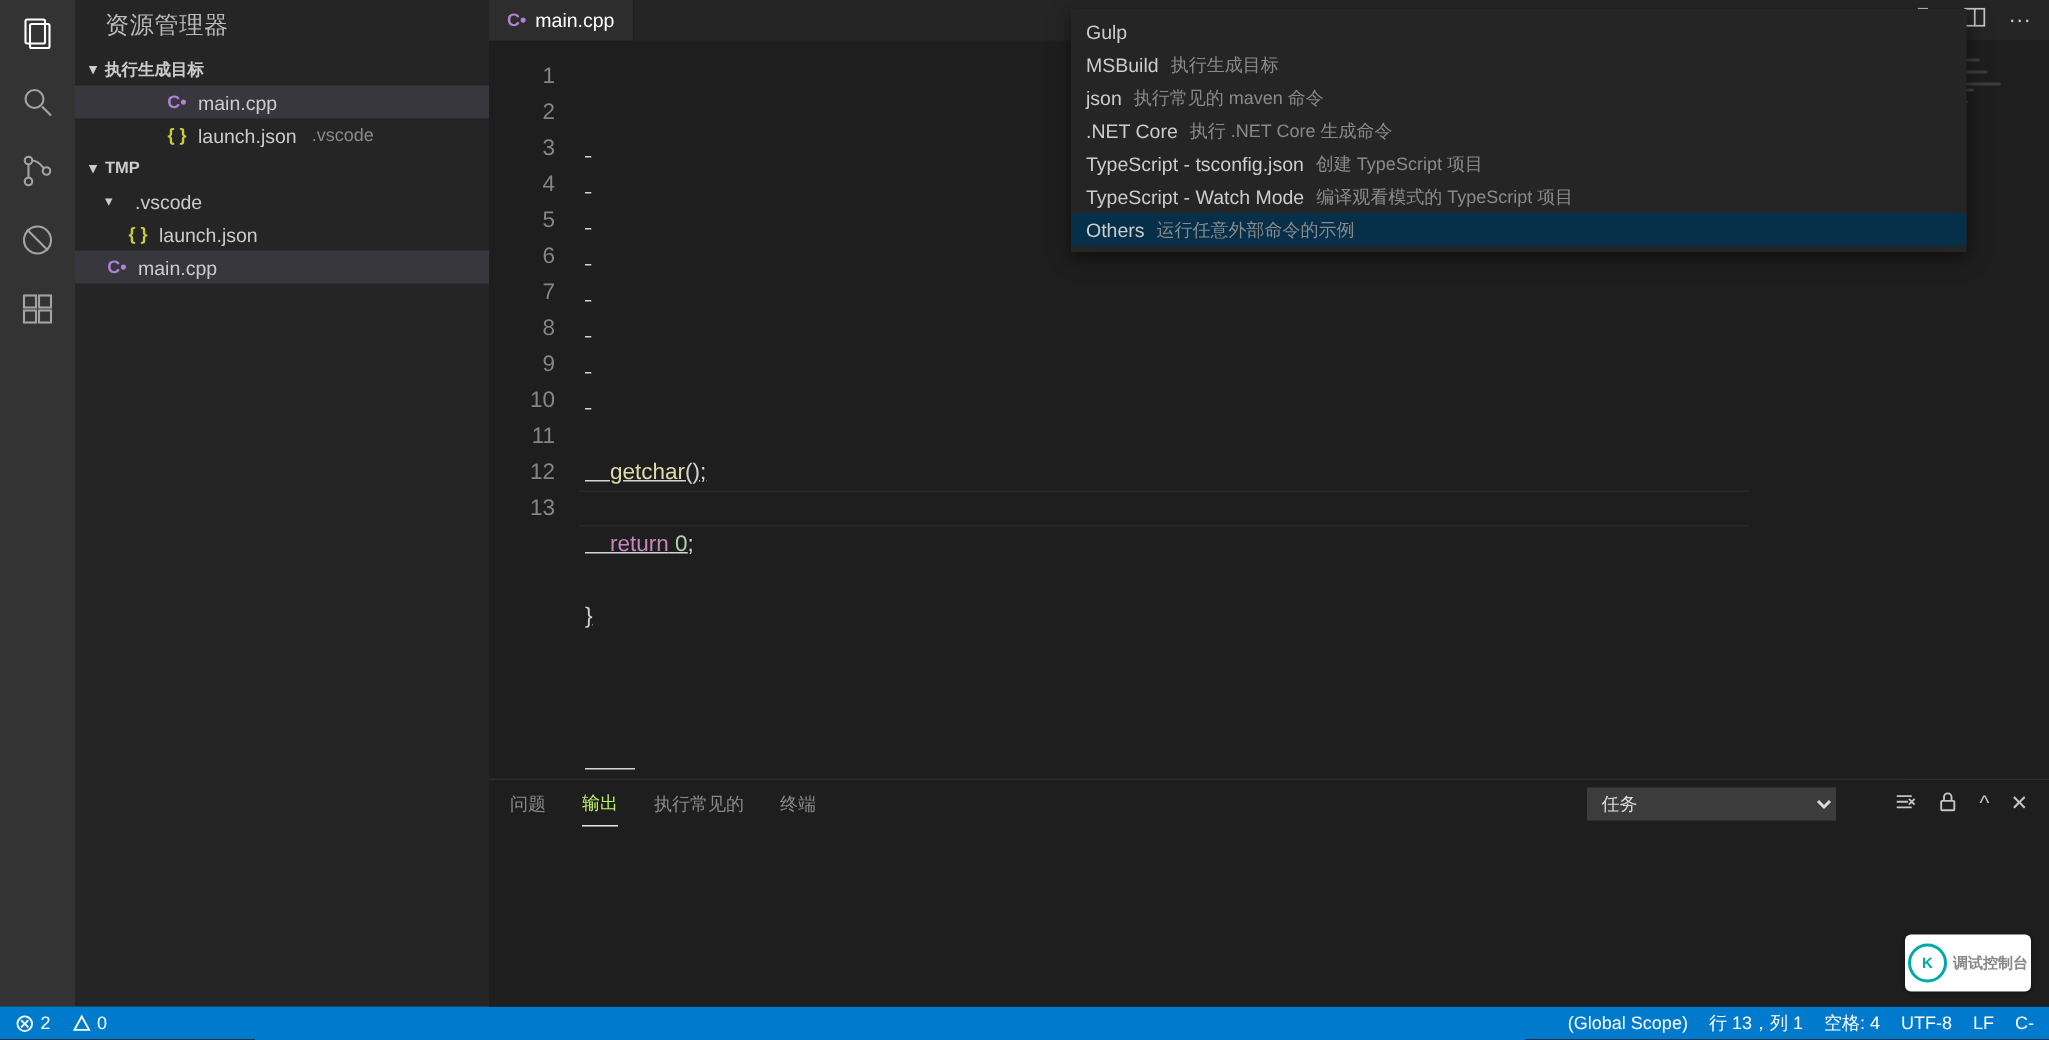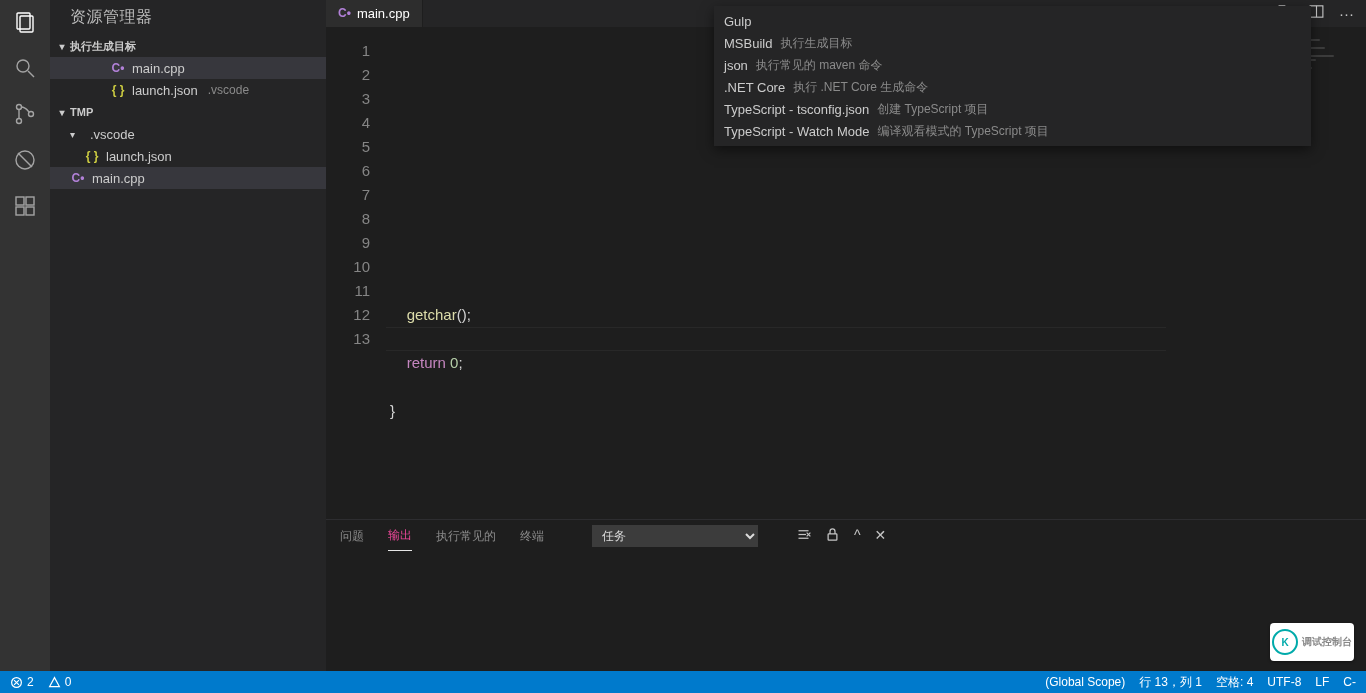--- a/index.html
+++ b/index.html
@@ -33,42 +33,42 @@
 .tab-row { height:35px; display:flex; align-items:stretch; background:#252526; }
 .tab { display:flex; align-items:center; padding:0 12px; gap:6px; background:#2d2d2d; color:#ffffff; font-size:13px; border-right:1px solid #1e1e1e; }
 .tab .file-icon { font-size:12px; }
 .tab-spacer { flex:1; }
 .tab-actions { display:flex; align-items:center; gap:14px; padding:0 12px; color:#c5c5c5; }
 .tab-actions .ta { cursor:pointer; font-size:15px; }
 
 
 .editor-body { flex:1; display:flex; position:relative; font-family:"Consolas","Courier New",monospace; font-size:15px; line-height:24px; }
 .gutter { width:60px; text-align:right; color:#858585; padding:12px 16px 0 0; user-select:none; }
-.code { flex:1; padding:12px 0 0 4px; white-space:pre; color:#d4d4d4; position:relative; }
+.code { flex:1; padding:12px 0 0 4px; white-space:pre; color:#d4d4d4; position:relative;text-decoration:underline; }
 .cursor-line { position:absolute; left:0; right:100px; height:24px; border-top:1px solid #282828; border-bottom:1px solid #282828; }
 .tok-fn { color:#dcdcaa; }
 .tok-ctl { color:#c586c0; }
 .tok-num { color:#b5cea8; }
 .minimap { width:100px; background:#1e1e1e; padding:8px 6px; }
 .minimap .mm-line { height:2px; margin-bottom:2px; background:#3c3c3c; border-radius:1px; }
 
 
 .quick-pick { position:absolute; top:6px; left:388px; width:597px; z-index:50; background:#252526; box-shadow:0 4px 12px rgba(0,0,0,.5); }
 .qp-input { width:100%; height:26px; background:#3c3c3c; border:1px solid #0e639c; color:#cccccc; padding:0 8px; font-size:13px; outline:none; }
 .qp-input::placeholder { color:#a0a0a0; }
 .qp-list { padding:4px 0; }
 .qp-item { height:22px; display:flex; align-items:center; padding:0 10px; gap:8px; font-size:13px; color:#cccccc; cursor:pointer; }
 .qp-item.sel { background:#062f4a; }
 .qp-item .desc { color:#8a8a8a; font-size:12px; }
 
 
-.panel { height:200px; background:#1e1e1e; border-top:1px solid #2d2d30; display:flex; flex-direction:row; }
+.panel { height:200px; background:#1e1e1e; border-top:1px solid #2d2d30; display:flex; flex-direction:column; }
 .panel-tabs { height:33px; display:flex; align-items:center; padding:0 14px; gap:24px; font-size:12px; color:#8a8a8a; }
 .panel-tabs .pt { cursor:pointer; padding:6px 0; }
-.panel-tabs .pt.active { color:#ec4899; border-bottom:1px solid #e7e7e7; }
+.panel-tabs .pt.active { color:#bef264; border-bottom:1px solid #e7e7e7; }
 .panel-tabs .spacer { flex:1; }
 .panel-select { background:#3c3c3c; color:#dcdcdc; border:none; font-size:12px; height:22px; width:166px; padding:0 6px; }
 .panel-icons { display:flex; gap:14px; margin-left:14px; color:#c5c5c5; font-size:14px; }
 .panel-icons span{cursor:pointer;}
 .panel-body { flex:1; }
 
 
 .status-bar { height:22px; background:#007acc; color:#ffffff; display:flex; align-items:center; font-size:12px; padding:0 10px; gap:14px; }
 .status-bar .sb-spacer { flex:1; }
 .status-bar .sb-item2 { display:flex; align-items:center; gap:4px; cursor:pointer; }
@@ -272,20 +272,24 @@
               <span class="desc">执行 .NET Core 生成命令</span>
             </div>
             <div class="qp-item">
               <span>TypeScript - tsconfig.json</span>
               <span class="desc">创建 TypeScript 项目</span>
             </div>
             <div class="qp-item">
               <span>TypeScript - Watch Mode</span>
               <span class="desc">编译观看模式的 TypeScript 项目</span>
             </div>
+            <div class="qp-item sel">
+              <span>Others</span>
+              <span class="desc">运行任意外部命令的示例</span>
+            </div>
           </div>
       </div>
 
     </div>
 
   </div>
 
   <div class="status-bar">
     <div class="sb-item2">
       <svg viewBox="0 0 16 16" fill="none" stroke="currentColor" stroke-width="1.5">

